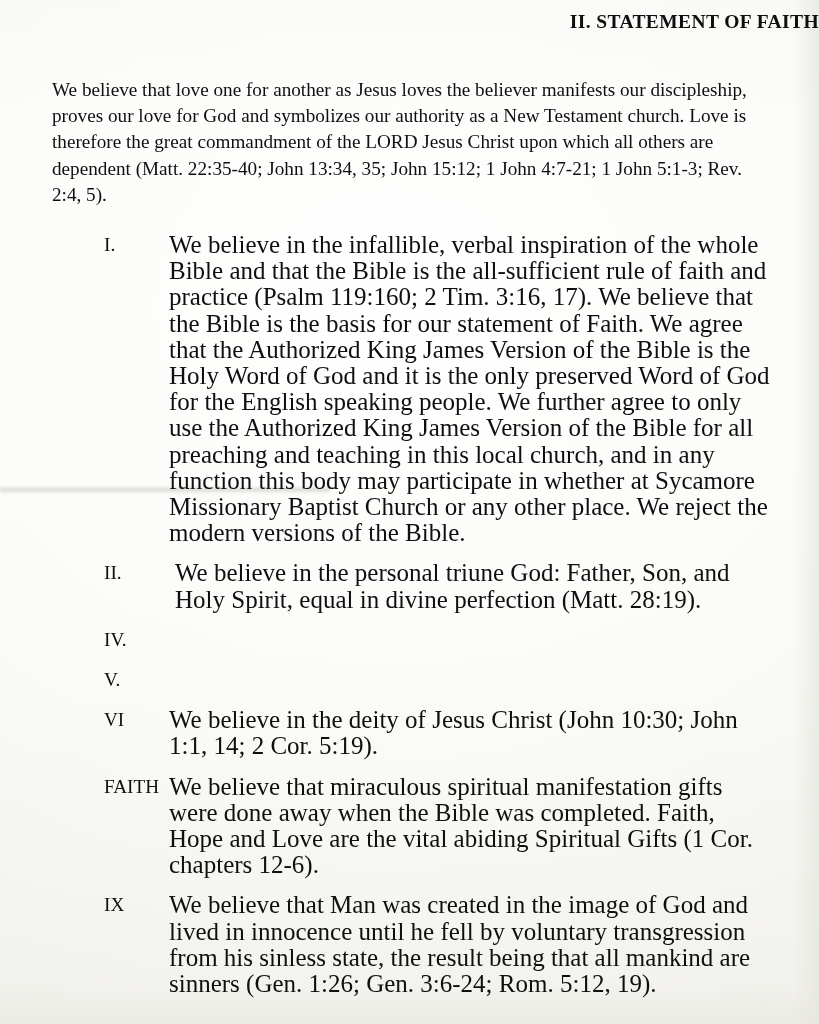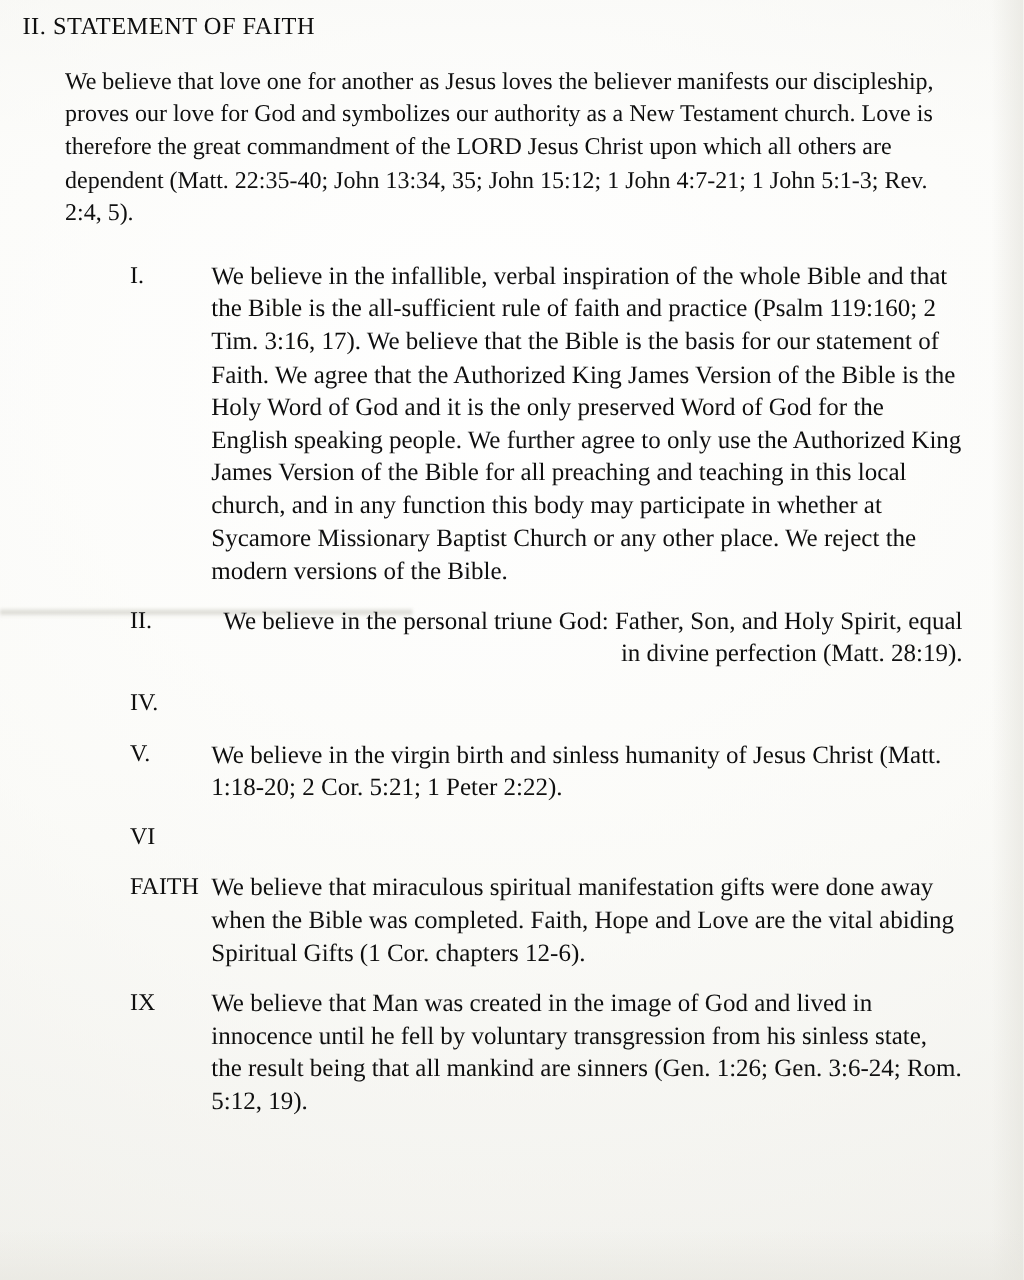--- a/index.html
+++ b/index.html
@@ -52,30 +52,30 @@
     background: linear-gradient(0deg, rgba(231,230,223,0.6) 0%, rgba(255,255,255,0) 100%);
     pointer-events: none;
   }
 
   #content {
     position: relative;
     z-index: 2;
   }
 
   .doc-heading {
-    text-align: left;
+    text-align: right;
     font-size: 19.5px;
     letter-spacing: 0.4px;
     margin: 11px 0 0 0;
     padding-left: 18px;
-    font-weight: normal;
+    font-weight: bold;
   }
 
   .intro {
-    margin: 20px 0 0 0;
+    margin: 44px 0 0 0;
     padding: 0 48px 0 52px;
     font-size: 19.2px;
     line-height: 26.2px;
     text-align: left;
   }
 
   .articles {
     margin: 24px 0 0 0;
     padding: 0;
     list-style: none;
@@ -88,28 +88,27 @@
   }
   .article-num {
     flex: 0 0 auto;
     width: 65px;
     font-size: 19.2px;
     line-height: 26.2px;
     white-space: nowrap;
   }
   .article-text {
     flex: 1 1 auto;
-    font-size: 20px;
+    font-size: 25px;
     line-height: 26.2px;
     text-align: left;
   }
   
   .article.indent-body .article-text {
     padding-left: 6px;
-    text-align: right;
   }
 </style>
 </head>
 <body>
 
 <div id="page">
 
   <div id="paper-texture"></div>
   <div id="crease"></div>
   <div id="edge-shade-right"></div>
@@ -128,24 +127,24 @@
         </li>
         <li class="article indent-body">
           <span class="article-num">II.</span>
           <span class="article-text">We believe in the personal triune God: Father, Son, and Holy Spirit, equal in divine perfection (Matt. 28:19).</span>
         </li>
         <li class="article">
           <span class="article-num">IV.</span>
         </li>
         <li class="article">
           <span class="article-num">V.</span>
-          <span class="article-text">We believe in the virgin birth and sinless humanity of Jesus Christ (Matt. 1:18-20; 2 Cor. 5:21; 1 Peter 2:22).</span>
         </li>
         <li class="article">
           <span class="article-num">VI</span>
+          <span class="article-text">We believe in the deity of Jesus Christ (John 10:30; John 1:1, 14; 2 Cor. 5:19).</span>
         </li>
         <li class="article">
           <span class="article-num">FAITH</span>
           <span class="article-text">We believe that miraculous spiritual manifestation gifts were done away when the Bible was completed. Faith, Hope and Love are the vital abiding Spiritual Gifts (1 Cor. chapters 12-6).</span>
         </li>
         <li class="article">
           <span class="article-num">IX</span>
           <span class="article-text">We believe that Man was created in the image of God and lived in innocence until he fell by voluntary transgression from his sinless state, the result being that all mankind are sinners (Gen. 1:26; Gen. 3:6-24; Rom. 5:12, 19).</span>
         </li>
       </ol>

